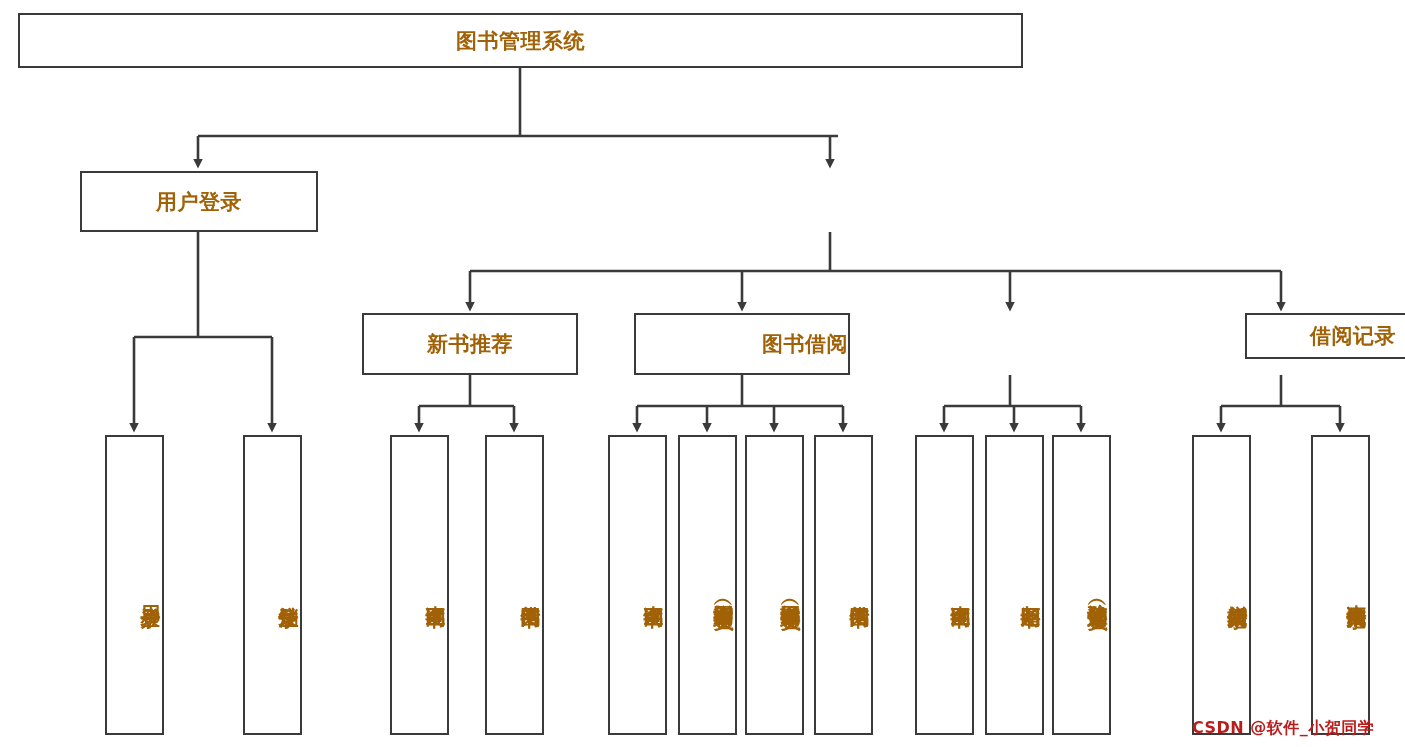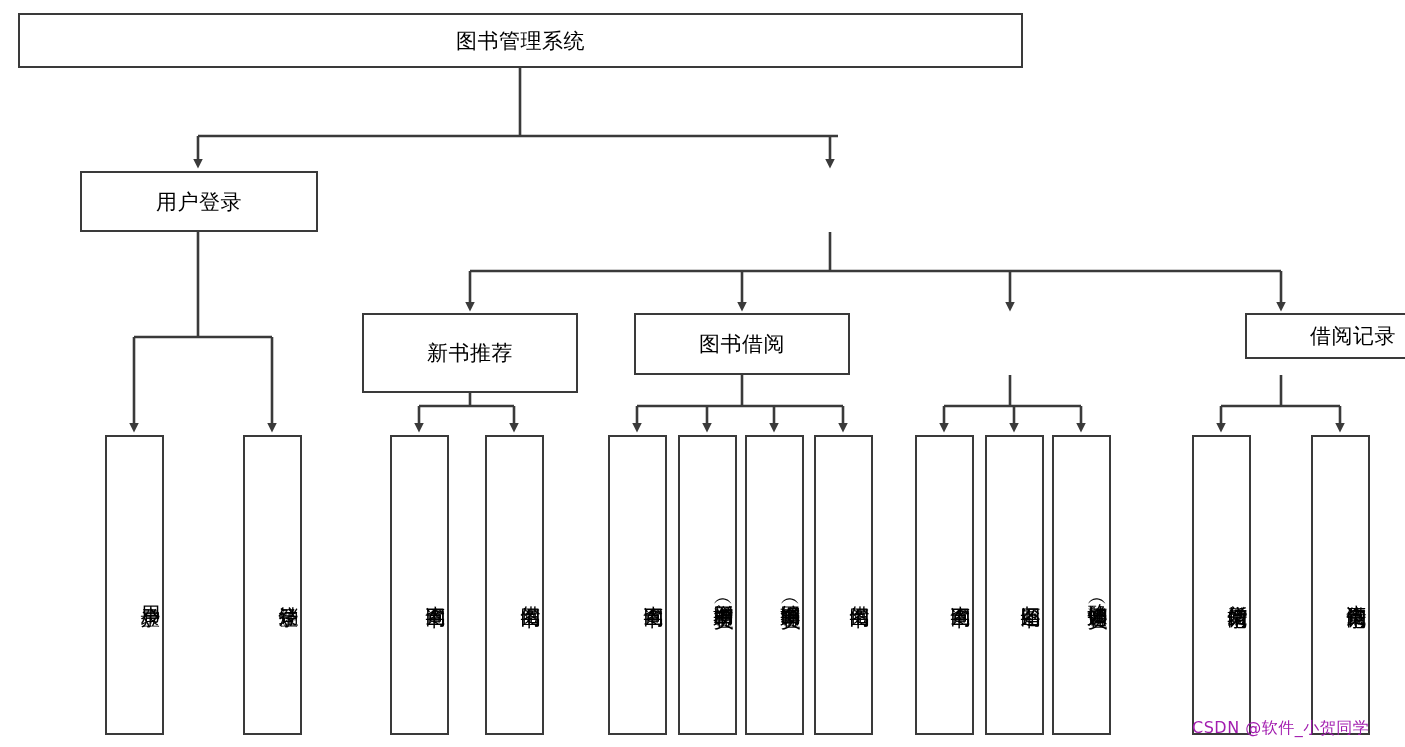--- a/index.html
+++ b/index.html
@@ -24,21 +24,22 @@
     pointer-events: none;
   }
   .node {
     position: absolute;
     box-sizing: border-box;
     border: 2.5px solid #3a3a3a;
     background: #ffffff;
     display: flex;
     align-items: center;
     justify-content: center;
-    color: #000000;
+    color: #a16207;
+    font-weight: bold;
   }
   .node.h {
     font-size: 21px;
     letter-spacing: 0.5px;
   }
   .node.v {
     font-size: 20px;
     writing-mode: vertical-rl;
     text-orientation: upright;
     align-items: flex-start;
@@ -49,23 +50,24 @@
   }
   .node.v .vtext {
     writing-mode: vertical-rl;
     text-orientation: upright;
     display: block;
     white-space: nowrap;
   }
   .watermark {
     position: absolute;
     font-size: 16px;
-    color: #a21caf;
+    color: #b91c1c;
     white-space: nowrap;
     letter-spacing: 0.5px;
+    font-weight: bold;
   }
 </style>
 </head>
 <body>
 
 <div id="canvas">
 
   <svg id="edges" viewBox="0 0 1405 747">
     <defs>
       <marker id="arrow" markerWidth="11" markerHeight="11" refX="1.5" refY="5" orient="auto" markerUnits="userSpaceOnUse">
@@ -117,24 +119,24 @@
   </svg>
 
   <div class="node h" style="left:18px; top:13px; width:1005px; height:55px;">
     <span>图书管理系统</span>
   </div>
 
   <div class="node h" style="left:80px; top:171px; width:238px; height:61px;">
     <span>用户登录</span>
   </div>
 
-  <div class="node h" style="left:362px; top:313px; width:216px; height:80px;justify-content:center;">
+  <div class="node h" style="left:362px; top:313px; width:216px; height:62px;justify-content:center;">
     <span>新书推荐</span>
   </div>
-  <div class="node h" style="left:634px; top:313px; width:216px; height:62px;">
+  <div class="node h" style="left:634px; top:313px; width:216px; height:62px;justify-content:flex-end;">
     <span>图书借阅</span>
   </div>
   <div class="node h" style="left:1198px; top:313px; width:216px; height:46px;margin-left:47px;">
     <span>借阅记录</span>
   </div>
 
   <div class="node v" style="left:105px; top:435px; width:59px; height:300px;">
     <span class="vtext">用户登录</span>
   </div>
   <div class="node v" style="left:243px; top:435px; width:59px; height:300px;">

